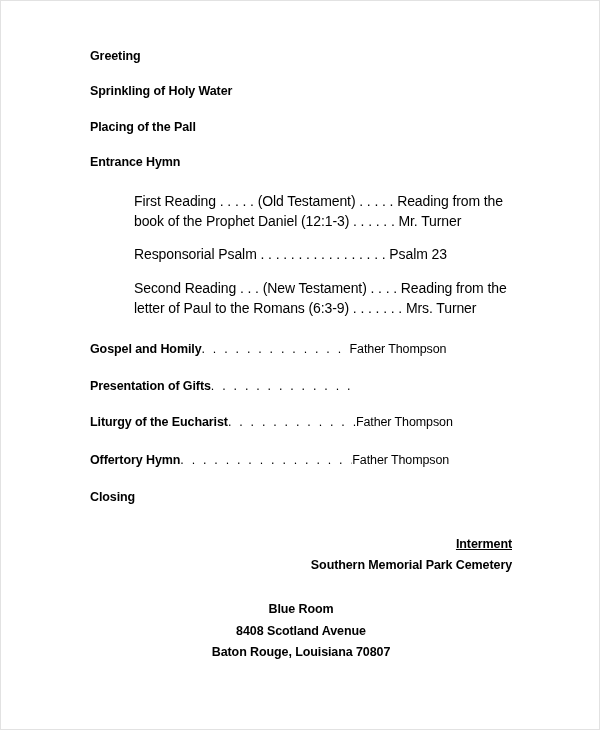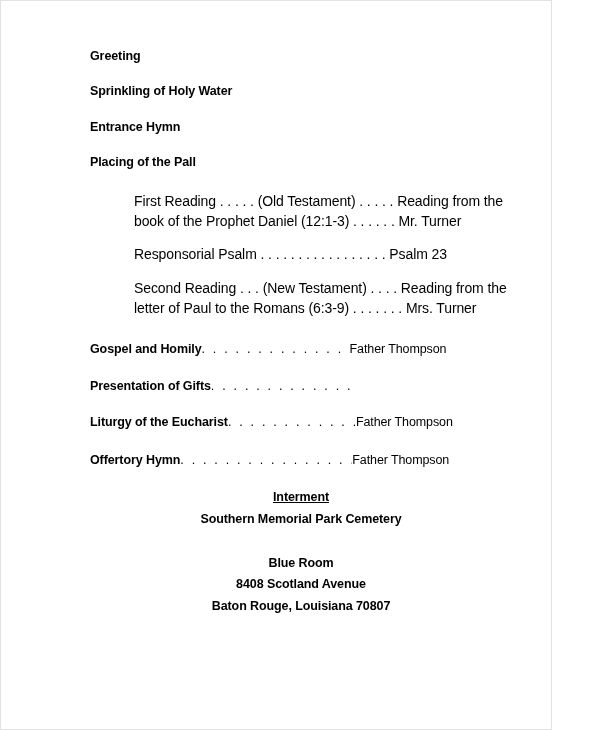--- a/index.html
+++ b/index.html
@@ -10,21 +10,21 @@
   body {
     width: 600px;
     height: 730px;
     font-family: "Liberation Sans", sans-serif;
     color: #000000;
     -webkit-font-smoothing: antialiased;
   }
   .page {
     position: relative;
     box-sizing: border-box;
-    width: 552px;
+    width: 600px;
     height: 730px;
     background: #ffffff;
     border: 1px solid #e2e2e2;
     overflow: hidden;
   }
   .content {
     position: absolute;
     left: 89px;
     top: 48px;
     width: 422px;
@@ -114,43 +114,43 @@
     letter-spacing: -0.1px;
     line-height: 1.15;
   }
   .center-line {
     font-size: 12.5px;
     font-weight: bold;
     letter-spacing: -0.1px;
     line-height: 1.15;
     margin-top: 7px;
   }
-  .interment-block { margin-top: 15px; }
+  .interment-block { margin-top: 32px; text-align: right; }
   .repast-block { margin-top: 30px; }
 </style>
 </head>
 <body>
 
 <div class="page">
   <div class="content">
 
     <div class="block">
       <div class="heading">Greeting</div>
     </div>
 
     <div class="block">
       <div class="heading">Sprinkling of Holy Water</div>
     </div>
 
     <div class="block">
+      <div class="heading">Placing of the Pall</div>
+    </div>
+
+    <div class="block">
       <div class="heading">Entrance Hymn</div>
-    </div>
-
-    <div class="block">
-      <div class="heading">Placing of the Pall</div>
     </div>
 
     <div class="block" style="margin-bottom:23px;">
 
       <div class="sub-group">
 
         <div class="sub-entry">
           <span class="sub-line">First Reading  . . . . . (Old Testament) . . . . .  Reading from the</span>
           <span class="sub-line">book of the Prophet Daniel  (12:1-3) . . . . . .  Mr. Turner</span>
         </div>
@@ -191,20 +191,23 @@
     </div>
 
     <div class="block" style="margin-bottom:23px;">
       <div class="lrow">
         <span class="label">Offertory Hymn  </span>
         <span class="leader leader-w4">. . . . . . . . . . . . . . . . . . . . . .</span>
         <span class="value">Father Thompson</span>
       </div>
     </div>
 
+    <div>
+      <div class="heading">Closing</div>
+    </div>
 
     <div class="centered interment-block">
       <div class="center-title">Interment</div>
       <div class="center-line">Southern Memorial Park Cemetery</div>
     </div>
 
     <div class="centered repast-block">
       <div class="center-line">Blue Room</div>
       <div class="center-line">8408 Scotland Avenue</div>
       <div class="center-line">Baton Rouge, Louisiana 70807</div>

